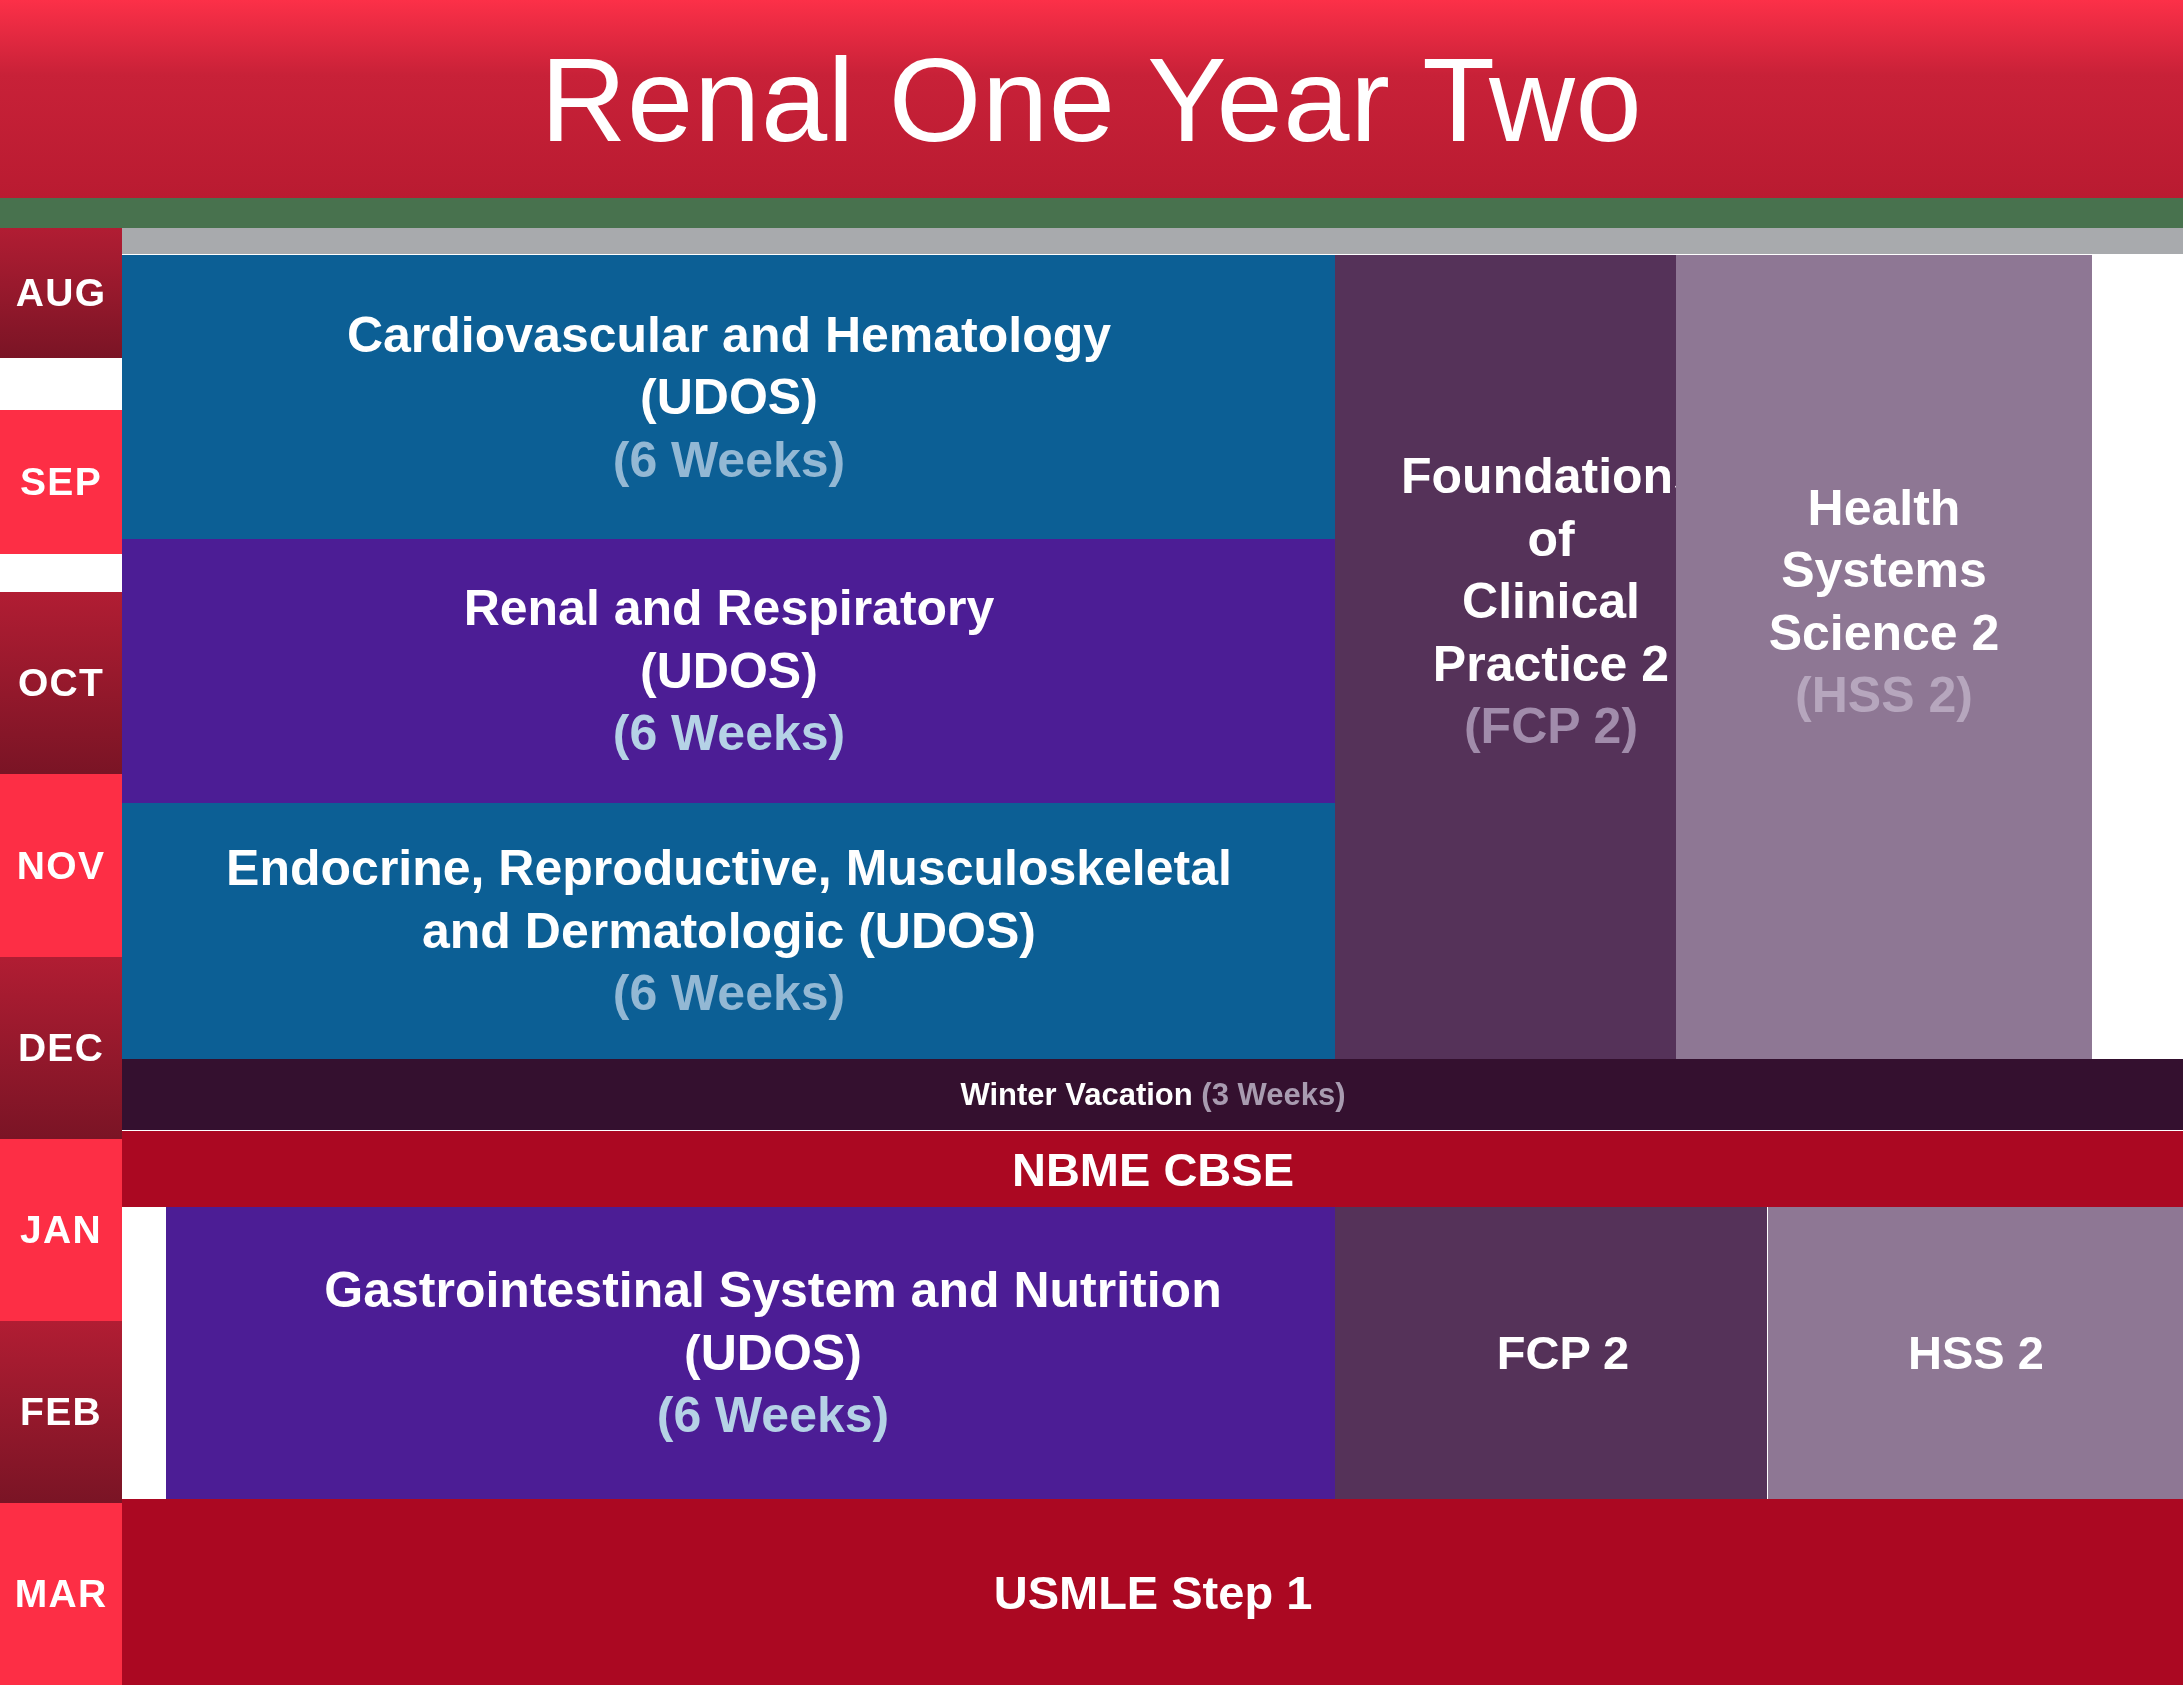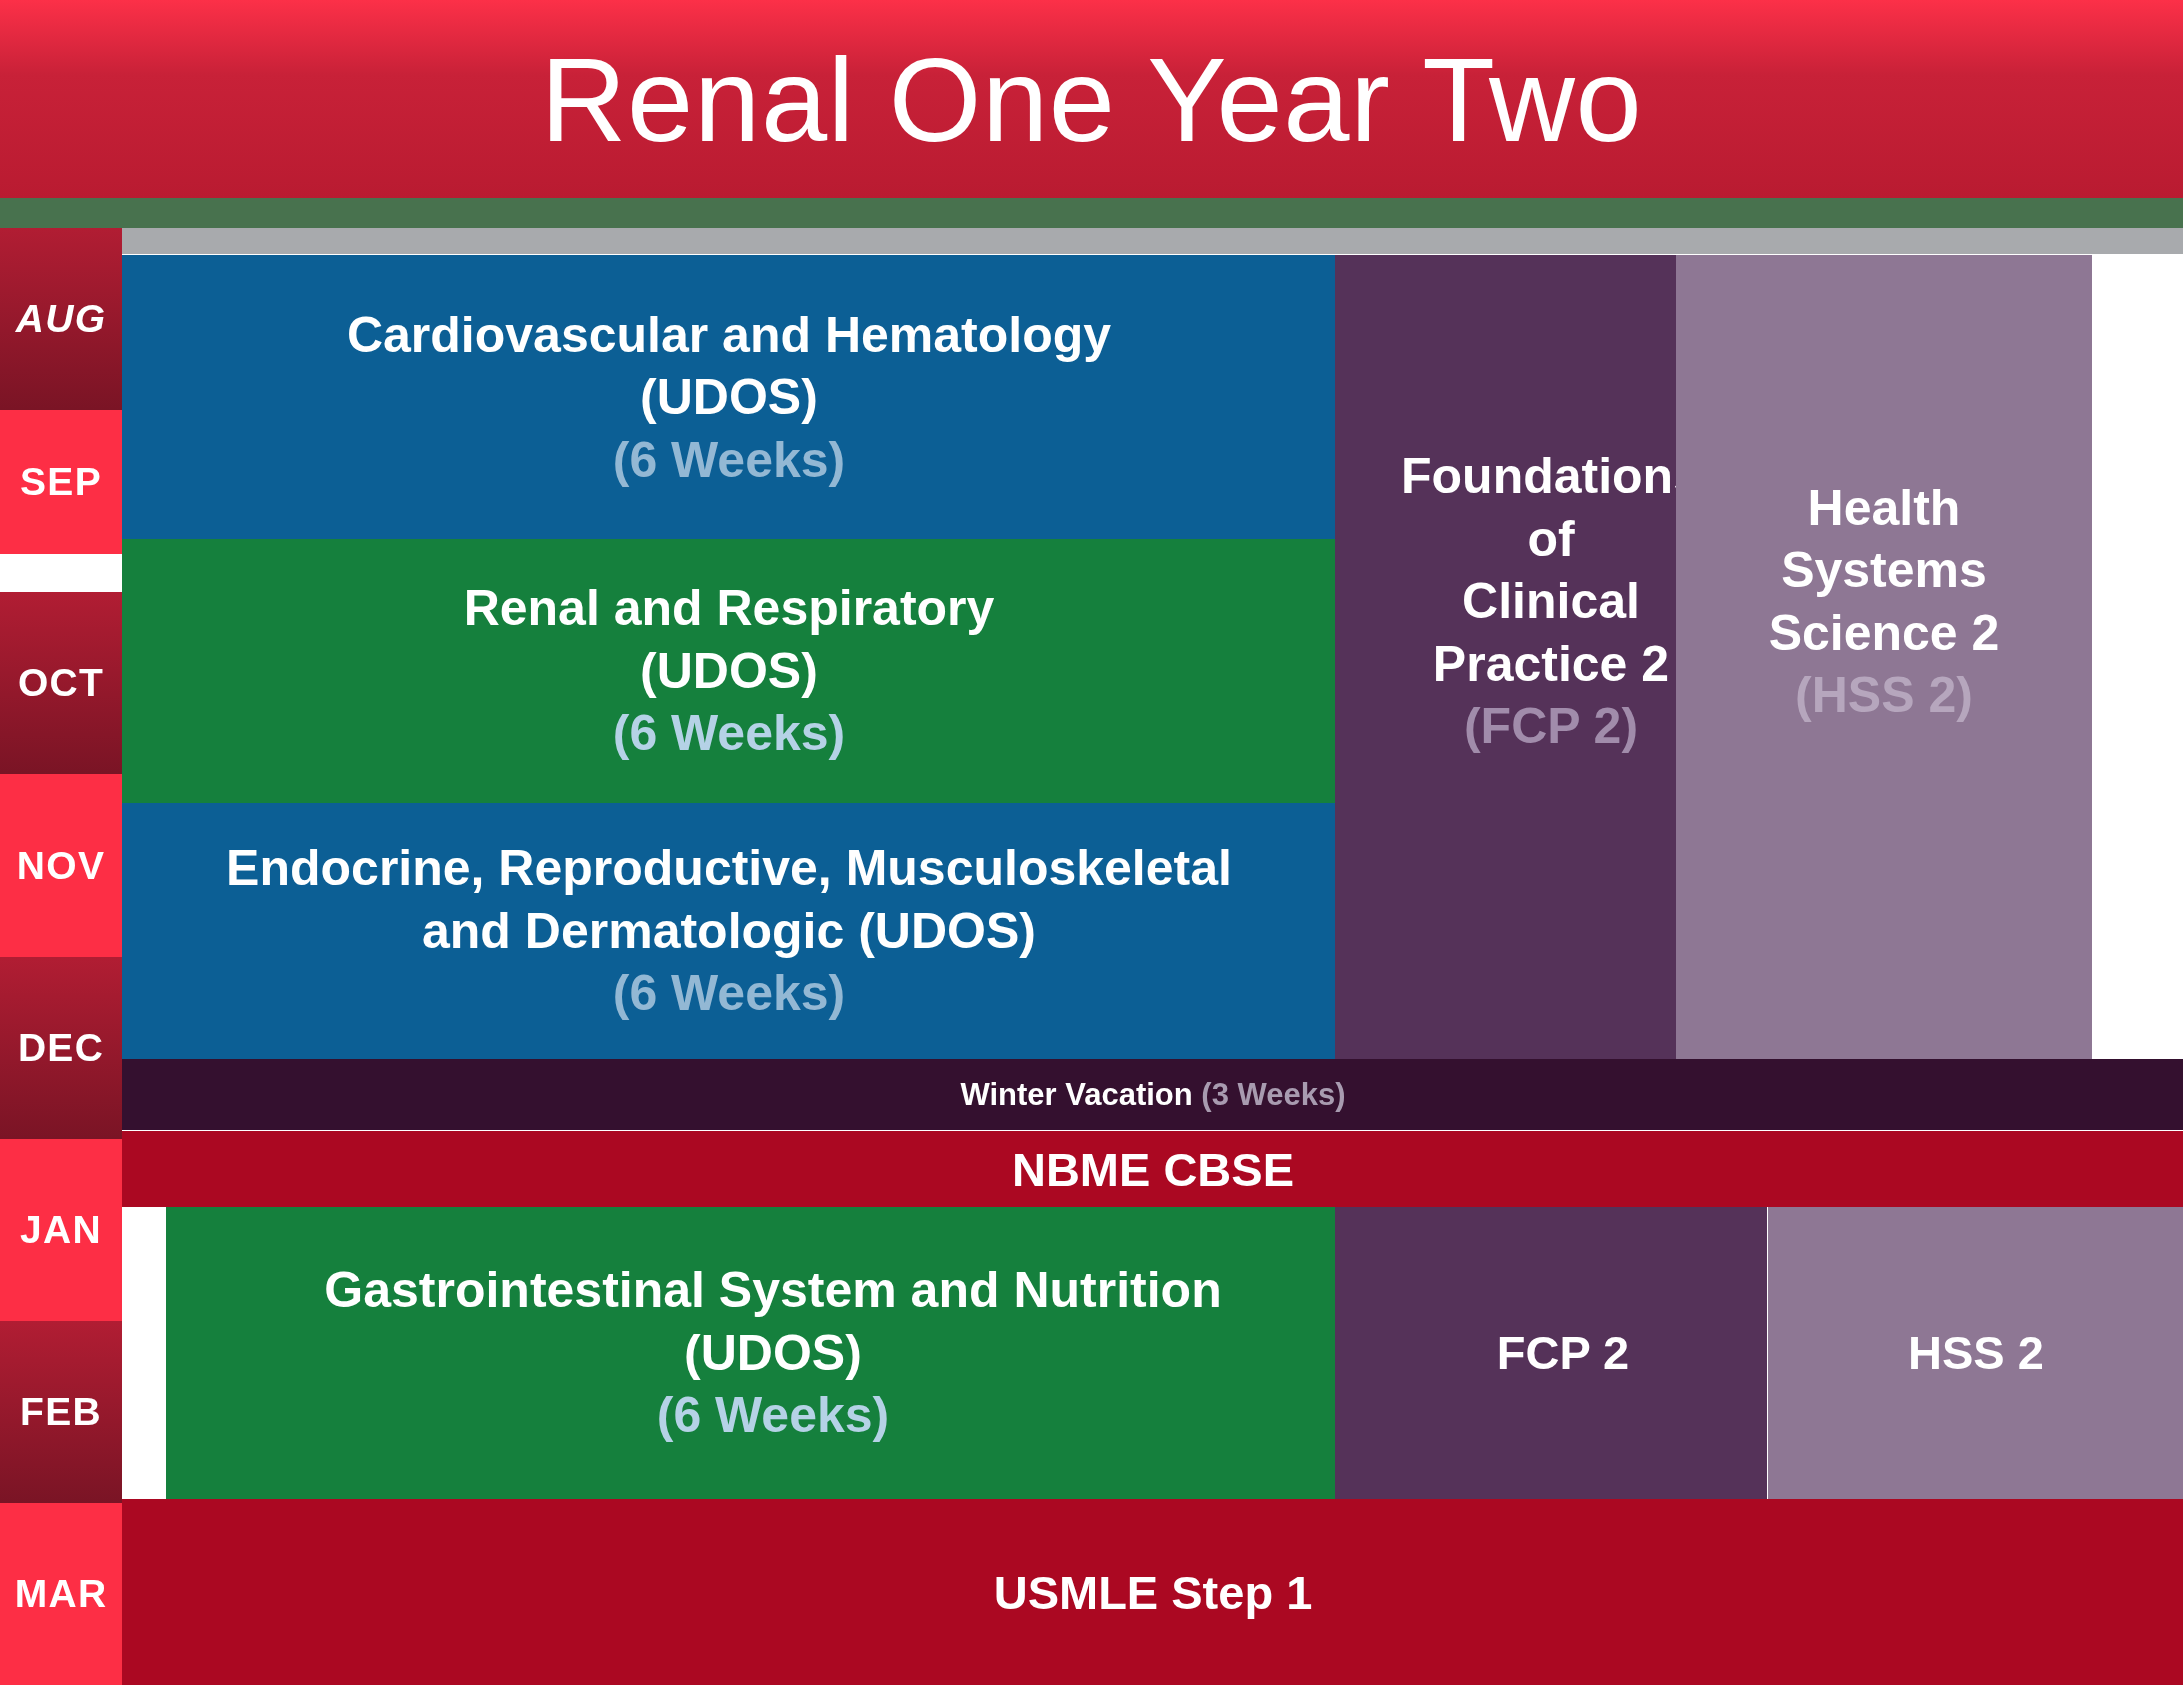--- a/index.html
+++ b/index.html
@@ -28,38 +28,38 @@
   .gray-bar  { left: 122px; top: 228px; width: 2062px; height: 26px; background: #a8aaad; }
 
   
   .month {
     left: 0; width: 122px;
     display: flex; align-items: center; justify-content: center;
     color: #ffffff; font-size: 39px; font-weight: 700; letter-spacing: 1.3px;
   }
   .month.bright { background: #fd2e45; }
   .month.dark { background: linear-gradient(180deg, #b11d33 0%, #7a1425 100%); }
-  .m-aug { top: 228px;  height: 182px; font-style: italic; }
+  .m-aug { top: 228px;  height: 130px; }
   .m-sep { top: 410px;  height: 144px; }
   .m-oct { top: 592px;  height: 182px; }
   .m-nov { top: 774px; height: 183px; }
   .m-dec { top: 957px; height: 182px; }
   .m-jan { top: 1139px; height: 182px; }
   .m-feb { top: 1321px; height: 182px; }
   .m-mar { top: 1503px; height: 182px; }
 
   
   .block {
     display: flex; flex-direction: column;
     align-items: center; justify-content: center;
     text-align: center; color: #ffffff;
     font-size: 50px; font-weight: 700; line-height: 1.25;
   }
   .blue-dark  { background: #0c5f95; }
-  .blue-light { background: #15803d; }
+  .blue-light { background: #4c1d95; }
   .purple     { background: #553259; }
   .mauve      { background: #8e7794; }
 
   .b-cardio { left: 122px; top: 255px;  width: 1214px; height: 285px; }
   .b-renal  { left: 122px; top: 539px;  width: 1214px; height: 264px; }
   .b-endo   { left: 122px; top: 803px; width: 1214px; height: 256px; }
   .b-gi     { left: 122px; top: 1207px; width: 1214px; height: 292px; margin-left: 44px; }
 
   .col-fcp  { left: 1335px; top: 255px; width: 432px; height: 805px; }
   .col-hss  { left: 1676px; top: 255px; width: 416px; height: 805px; }

